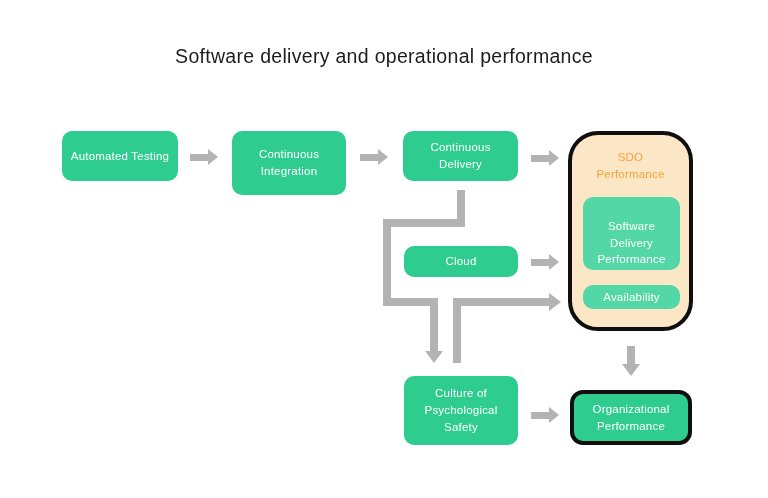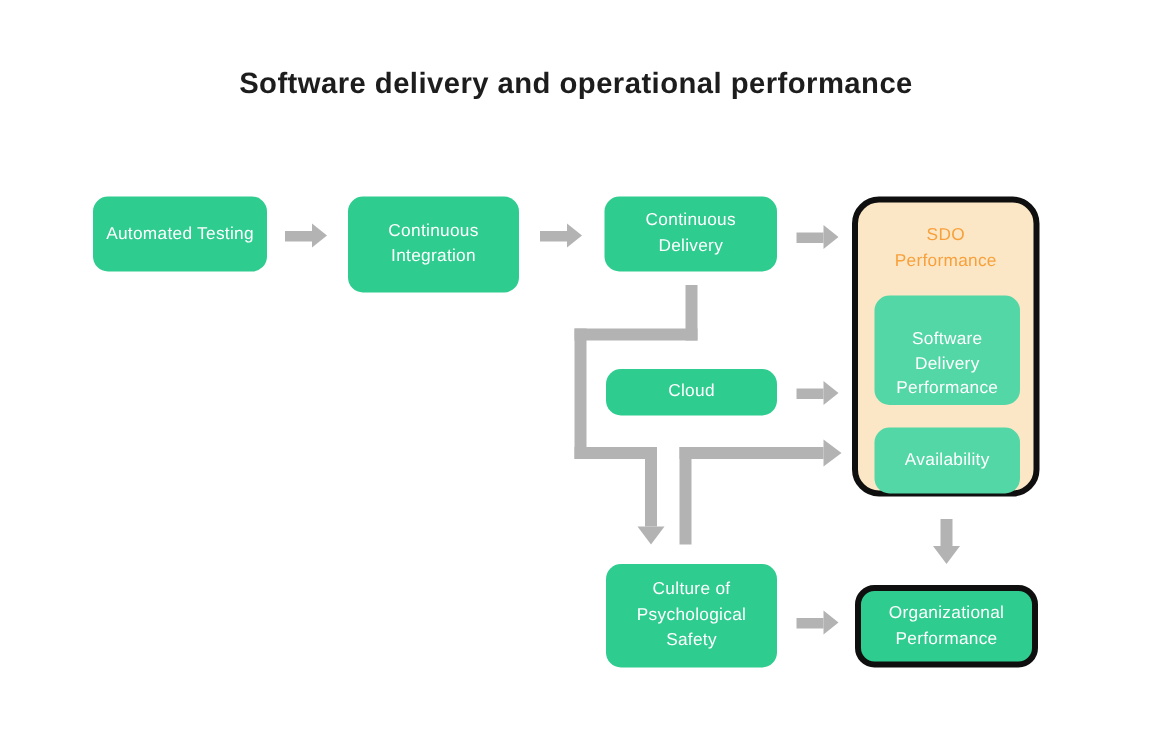--- a/index.html
+++ b/index.html
@@ -16,21 +16,21 @@
     font-family: "Liberation Sans", sans-serif;
   }
   .title {
     position: absolute;
     top: 45px;
     left: 0;
     width: 768px;
     margin: 0;
     text-align: center;
     font-size: 19.5px;
-    font-weight: 700;
+    font-weight: 400;
     letter-spacing: 0.3px;
     color: #1d1d1d;
   }
   .node {
     position: absolute;
     box-sizing: border-box;
     display: flex;
     align-items: center;
     justify-content: center;
     text-align: center;
@@ -50,21 +50,21 @@
   }
   .sdo-container {
     position: absolute;
     box-sizing: border-box;
     left: 568px;
     top: 131px;
     width: 125px;
     height: 200px;
     background: #fbe7c5;
     border: 4px solid #0f0f0f;
-    border-radius: 18px;
+    border-radius: 30px;
   }
   .sdo-label {
     position: absolute;
     top: 14px;
     left: 13px;
     width: 91px;
     text-align: center;
     color: #f8a03c;
     font-size: 11.5px;
     font-weight: 500;
@@ -134,21 +134,21 @@
     <span>Continuous Delivery</span>
   </div>
 
   <div class="sdo-container">
     <div class="sdo-label">SDO Performance</div>
 
     <div class="node green-light" style="left:11px; top:62px; width:97px; height:73px;align-items:flex-end;">
       <span>Software Delivery Performance</span>
     </div>
 
-    <div class="node green-light" style="left:11px; top:150px; width:97px; height:44px;">
+    <div class="node green-light" style="left:11px; top:150px; width:97px; height:24px;">
       <span>Availability</span>
     </div>
   </div>
 
   <div class="node green" style="left:404px; top:246px; width:114px; height:31px;">
     <span>Cloud</span>
   </div>
 
   <div class="node green outlined" style="left:570px; top:390px; width:122px; height:55px;">
     <span>Organizational Performance</span>

